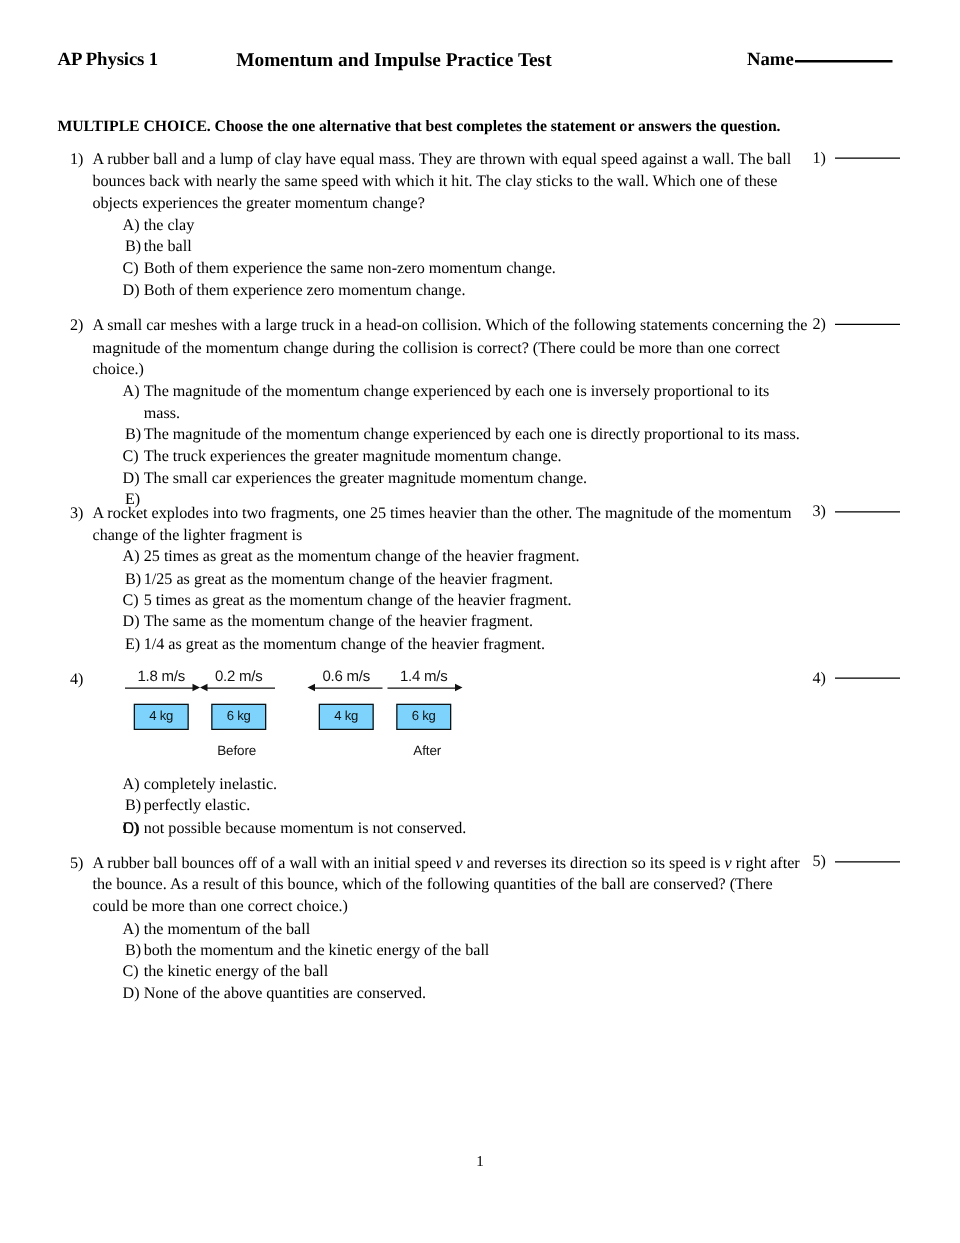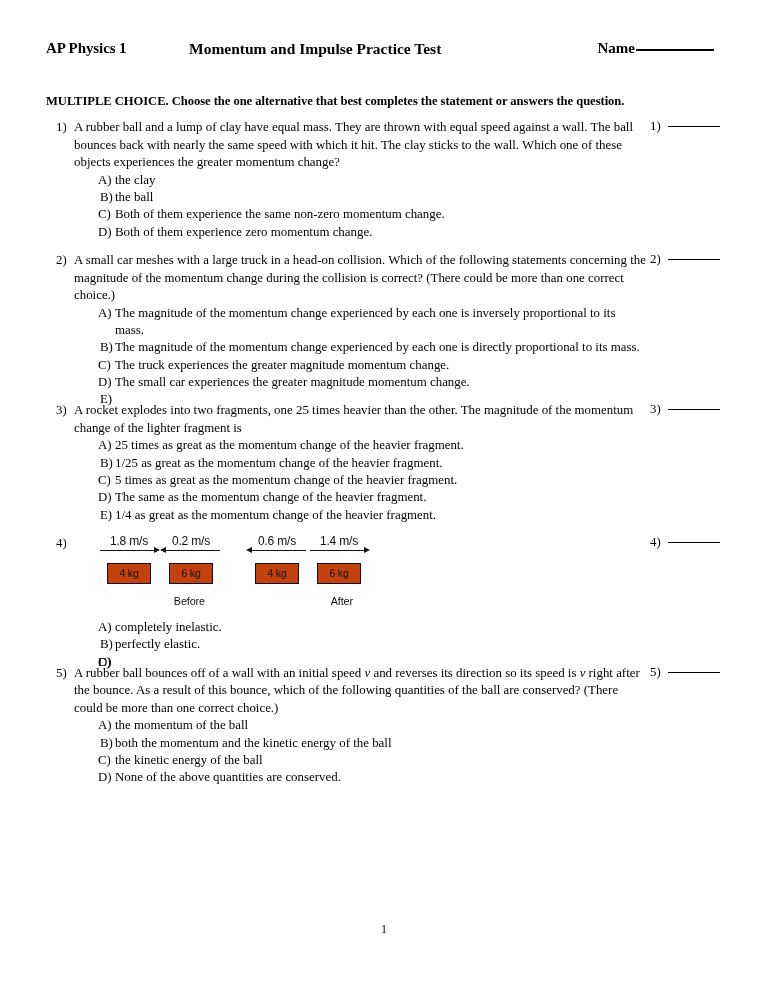--- a/index.html
+++ b/index.html
@@ -194,21 +194,21 @@
   .vel-arrow .head-l {
     left: 0px;
     border-right: 6px solid #111;
   }
   .mass-box {
     position: absolute;
     top: 28px;
     width: 44px;
     height: 21px;
     border: 1.3px solid #111;
-    background: #c2410c;
+    background: #7dd3fc;
     font-family: "Liberation Sans", "DejaVu Sans", sans-serif;
     font-size: 10.5px;
     line-height: 19px;
     text-align: center;
     letter-spacing: -0.2px;
     color: #111;
   }
   .fig-caption {
     position: absolute;
     top: 60px;
@@ -324,21 +324,21 @@
               </div>
               <div class="mass-box" style="left: 219px;">6 kg</div>
               <div class="fig-caption" style="left: 17px;">Before</div>
               <div class="fig-caption" style="left: 165px;">After</div>
             </div>
           </div>
           <div class="q-options">
             <div class="q-option"><span class="opt-letter">A)</span><span>completely inelastic.</span></div>
             <div class="q-option"><span class="opt-letter narrow">B)</span><span>perfectly elastic.</span></div>
             <div class="q-option"><span class="opt-letter">C)</span></div>
-            <div class="q-option"><span class="opt-letter">D)</span></div>
+            <div class="q-option"><span class="opt-letter">D)</span><span>not possible because momentum is not conserved.</span></div>
           </div>
         </div>
         <div class="ans-slot"><span class="ans-num">4)</span><span class="ans-line"></span></div>
       </div>
       <div class="question">
         <div class="q-body">
           <div class="q-stem"><span class="q-num">5)</span><span>A rubber ball bounces off of a wall with an initial speed </span><span class="ital">v</span><span> and reverses its direction so its speed is </span><span class="ital">v</span><span> right after the bounce. As a result of this bounce, which of the following quantities of the ball are conserved? (There could be more than one correct choice.)</span></div>
           <div class="q-options">
             <div class="q-option"><span class="opt-letter">A)</span><span>the momentum of the ball</span></div>
             <div class="q-option"><span class="opt-letter narrow">B)</span><span>both the momentum and the kinetic energy of the ball</span></div>

